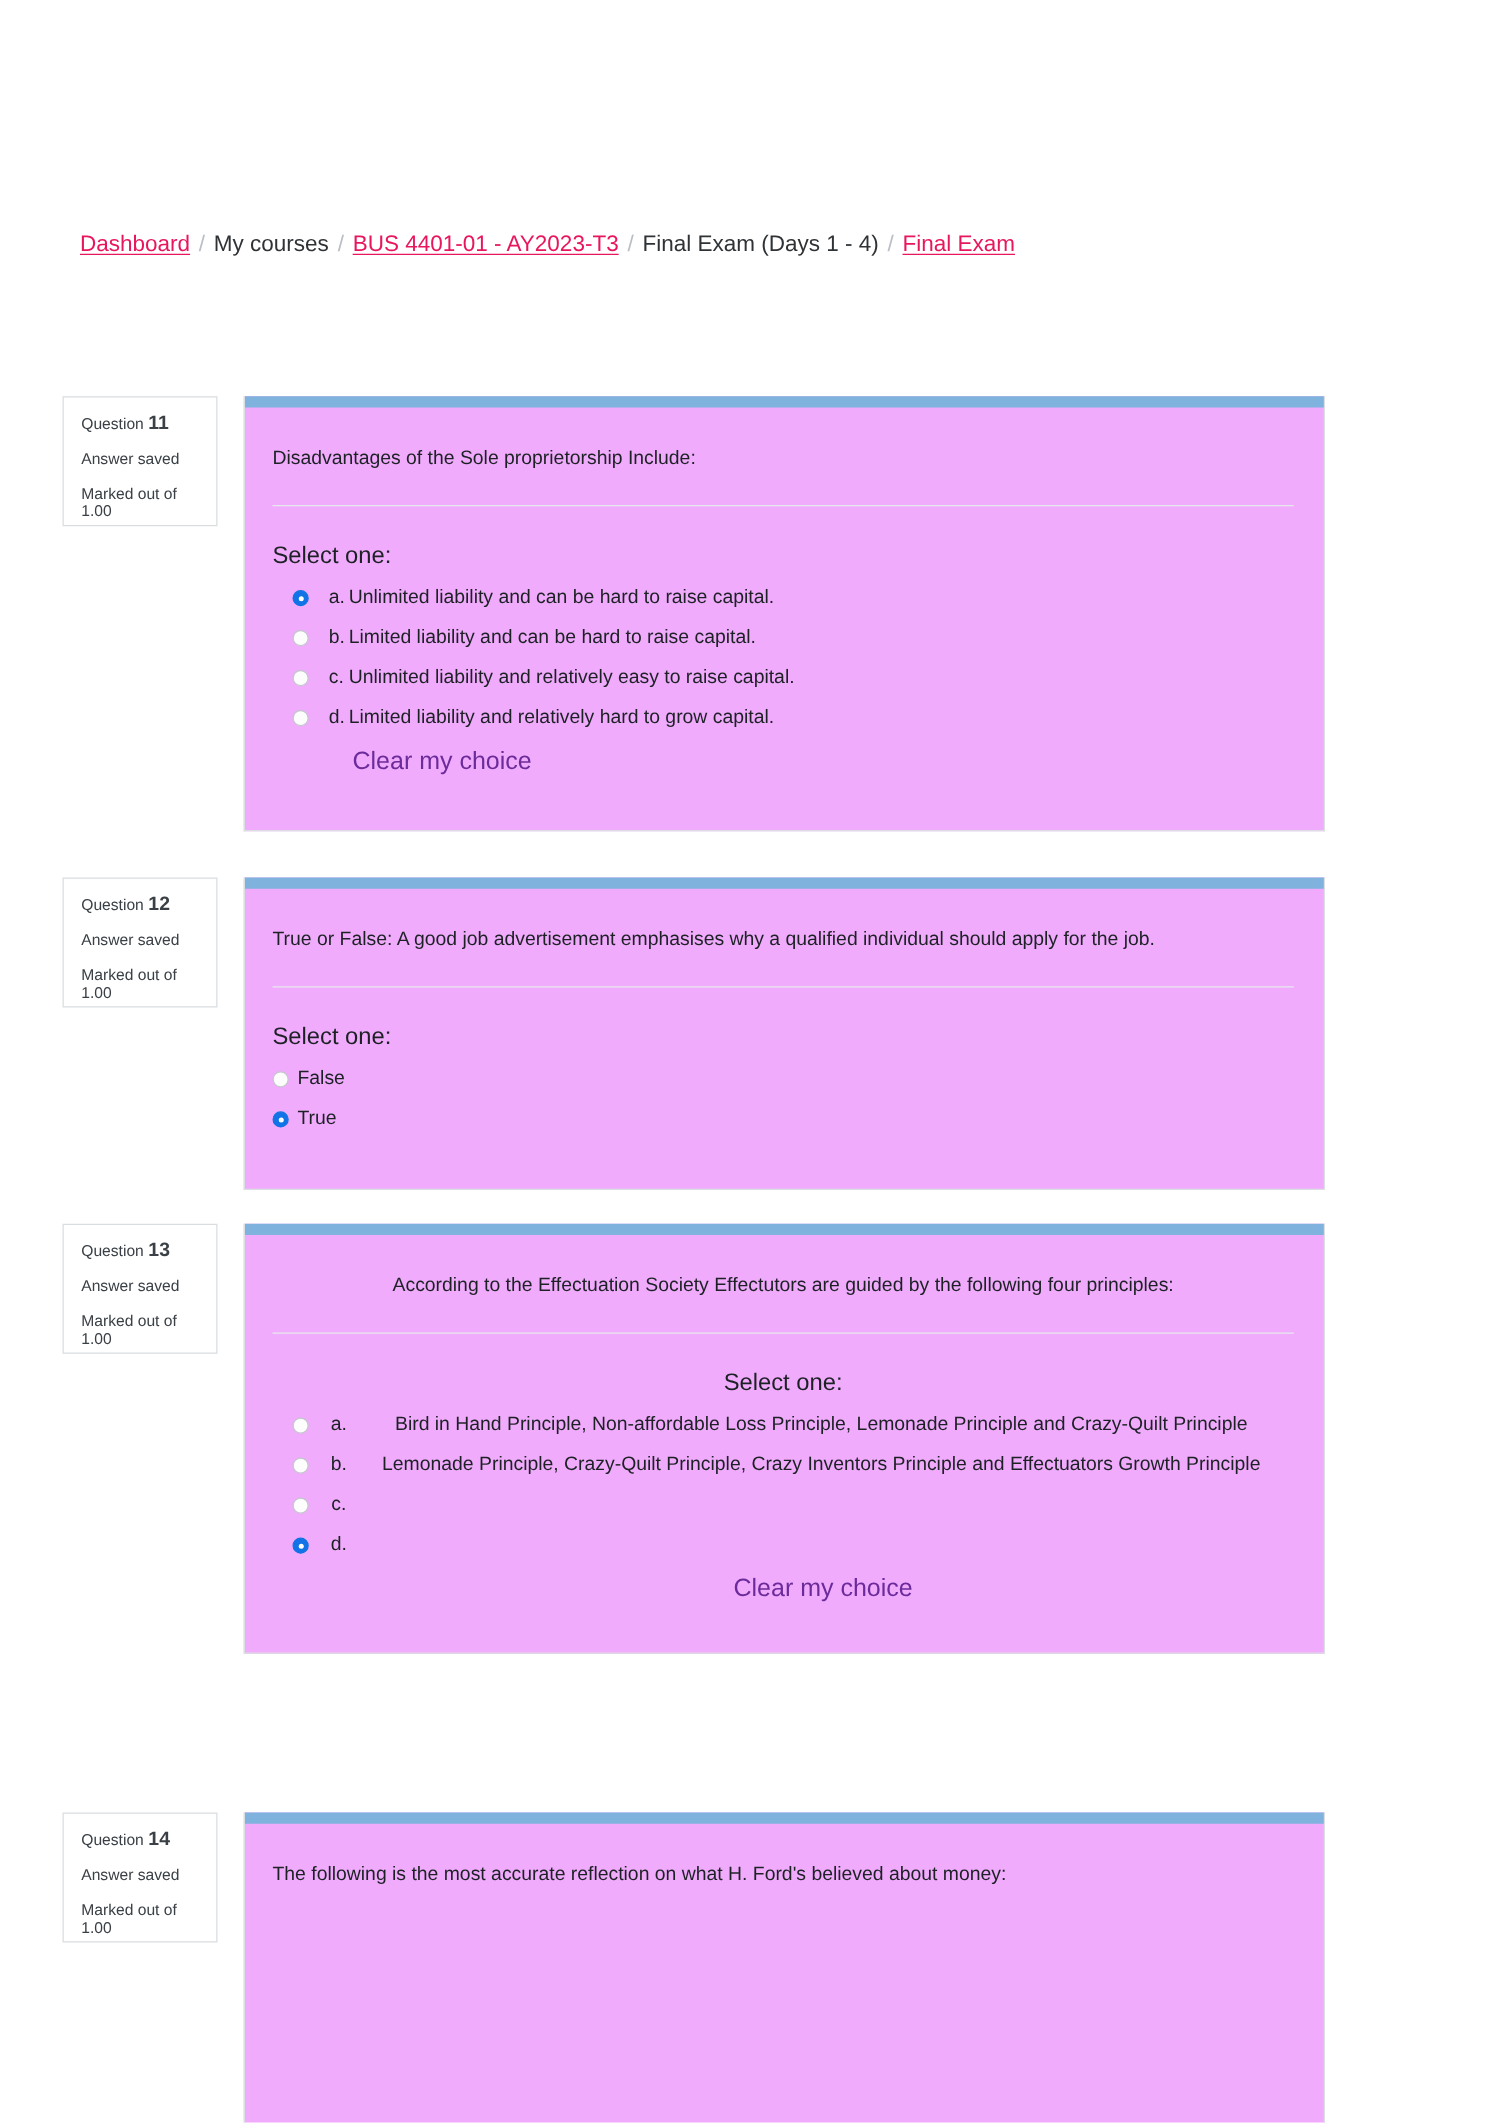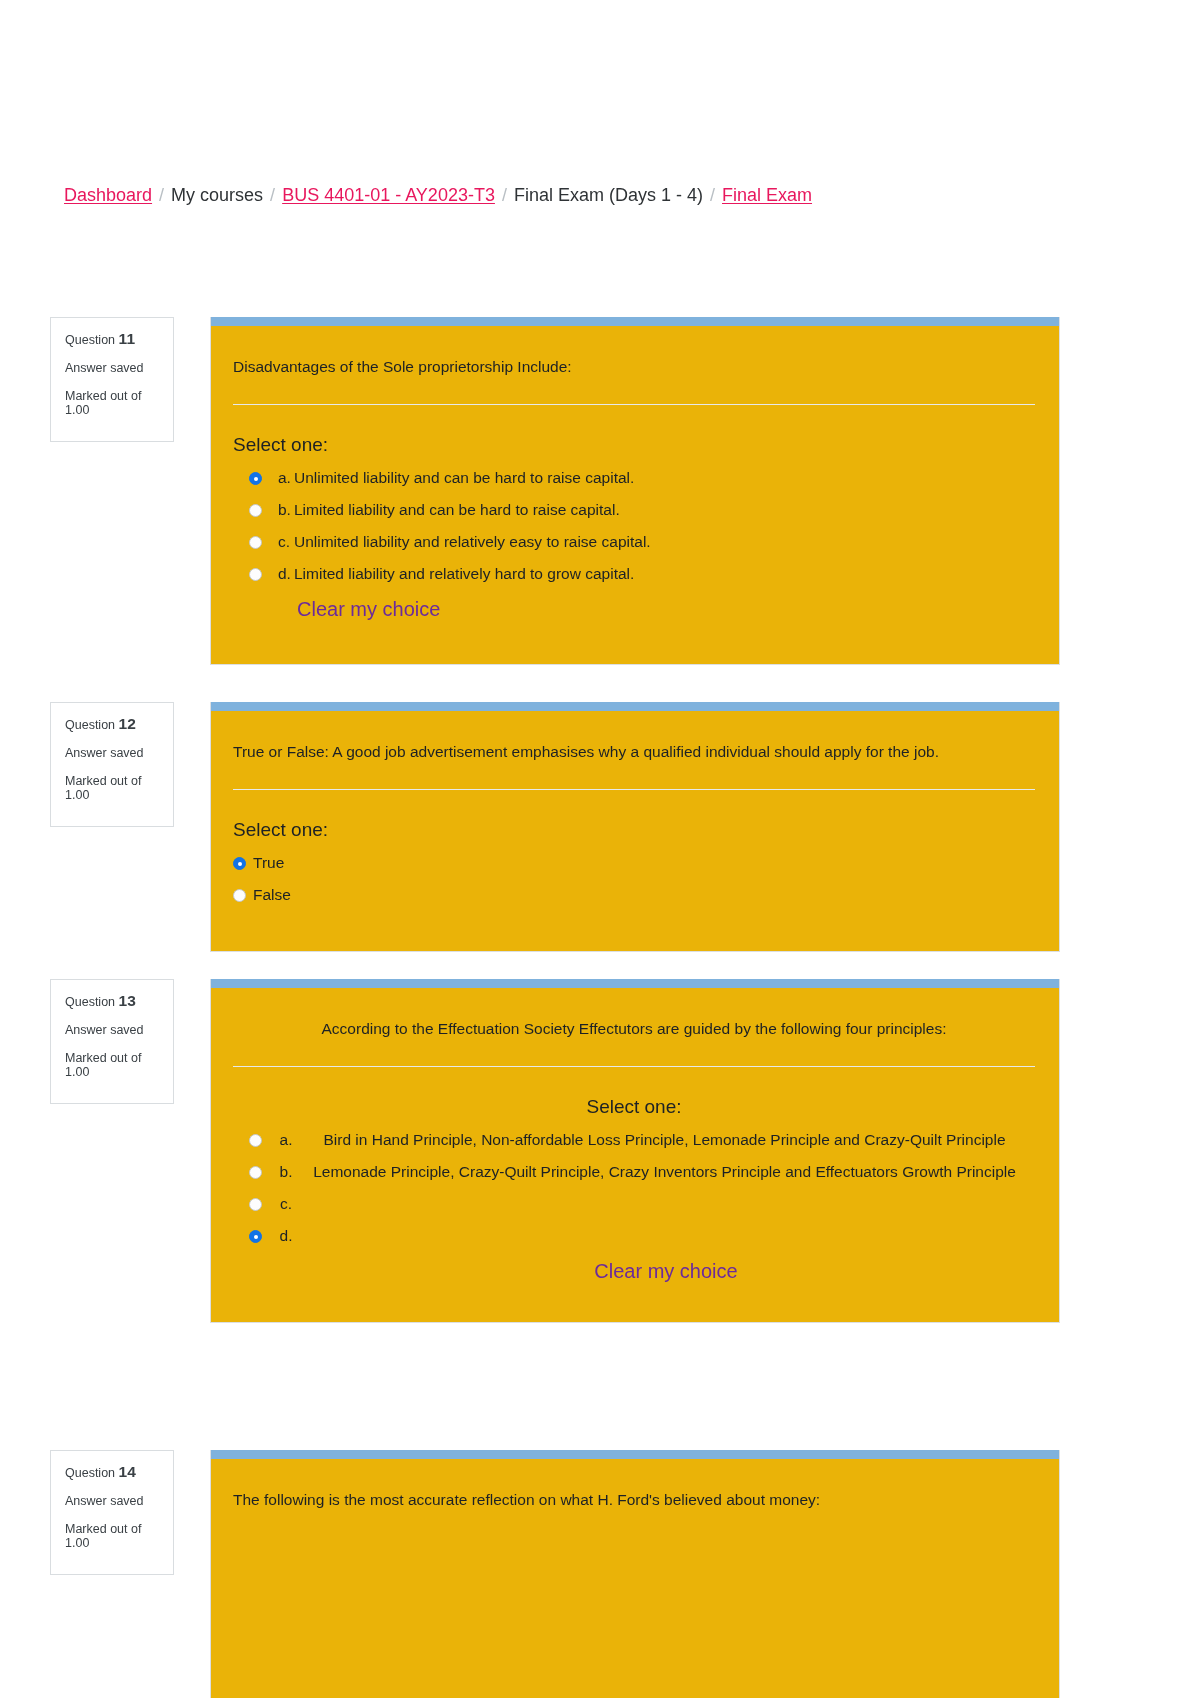--- a/index.html
+++ b/index.html
@@ -51,21 +51,21 @@
     width: 1010px;
     display: flex;
     align-items: flex-start;
   }
 
   .qinfo {
     width: 124px;
     flex: 0 0 124px;
     border: 1px solid #d9dde0;
     background: #ffffff;
-    padding: 14px 10px 24px 14px;
+    padding: 14px 10px 4px 14px;
     font-size: 12.5px;
     line-height: 14px;
     color: #3a4045;
   }
   .qinfo .qnum-line {
     margin: 0 0 14px 0;
     white-space: nowrap;
   }
   .qinfo .qnum-line .num {
     font-weight: bold;
@@ -74,24 +74,24 @@
   }
   .qinfo .qstate {
     margin: 0 0 14px 0;
   }
   .qinfo .qgrade {
     margin: 0;
   }
 
   .qbody {
     flex: 1 1 auto;
-    margin-left: 36px;
+    margin-left: 21px;
     border: 1px solid #dcdfe2;
     border-top: none;
-    background: #eab308;
+    background: #f0abfc;
     position: relative;
   }
   .qbody::before {
     content: "";
     display: block;
     height: 9px;
     background: #7fb2dd;
   }
   .qcontent {
     padding: 30px 24px 0 22px;
@@ -247,28 +247,28 @@
     <p class="qgrade">Marked out of 1.00</p>
   </aside>
   <section class="qbody">
     <div class="qcontent">
       <p class="qtext">True or False: A good job advertisement emphasises why a qualified individual should apply for the job.</p>
       <hr class="qdivider">
       <div class="answers">
         <p class="prompt">Select one:</p>
         <div>
           <div class="opt tf">
+            <span class="radio"></span>
+
+            <span class="otext">False</span>
+          </div>
+          <div class="opt tf">
             <span class="radio checked"></span>
 
             <span class="otext">True</span>
-          </div>
-          <div class="opt tf">
-            <span class="radio"></span>
-
-            <span class="otext">False</span>
           </div>
         </div>
       </div>
     </div>
   </section>
 </div>
 
 <div class="qrow" id="q13">
   <aside class="qinfo">
     <p class="qnum-line">

